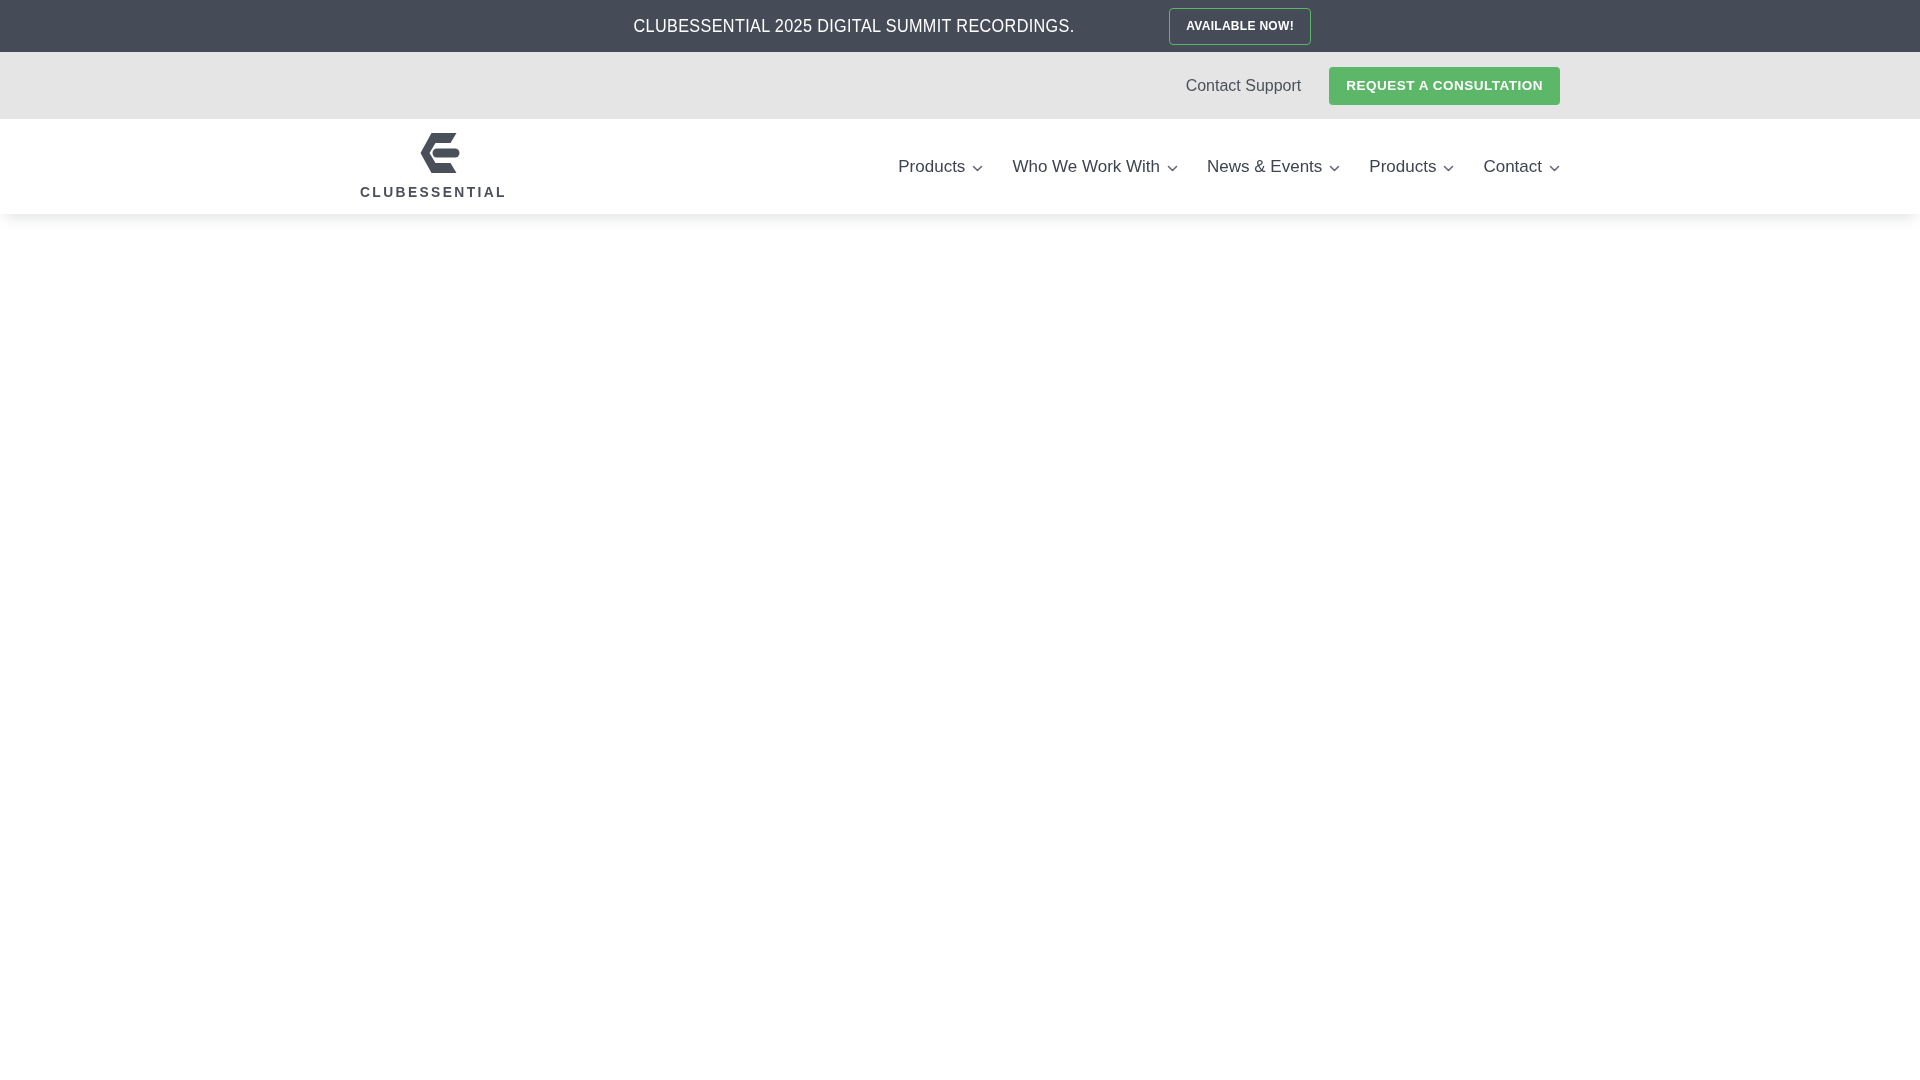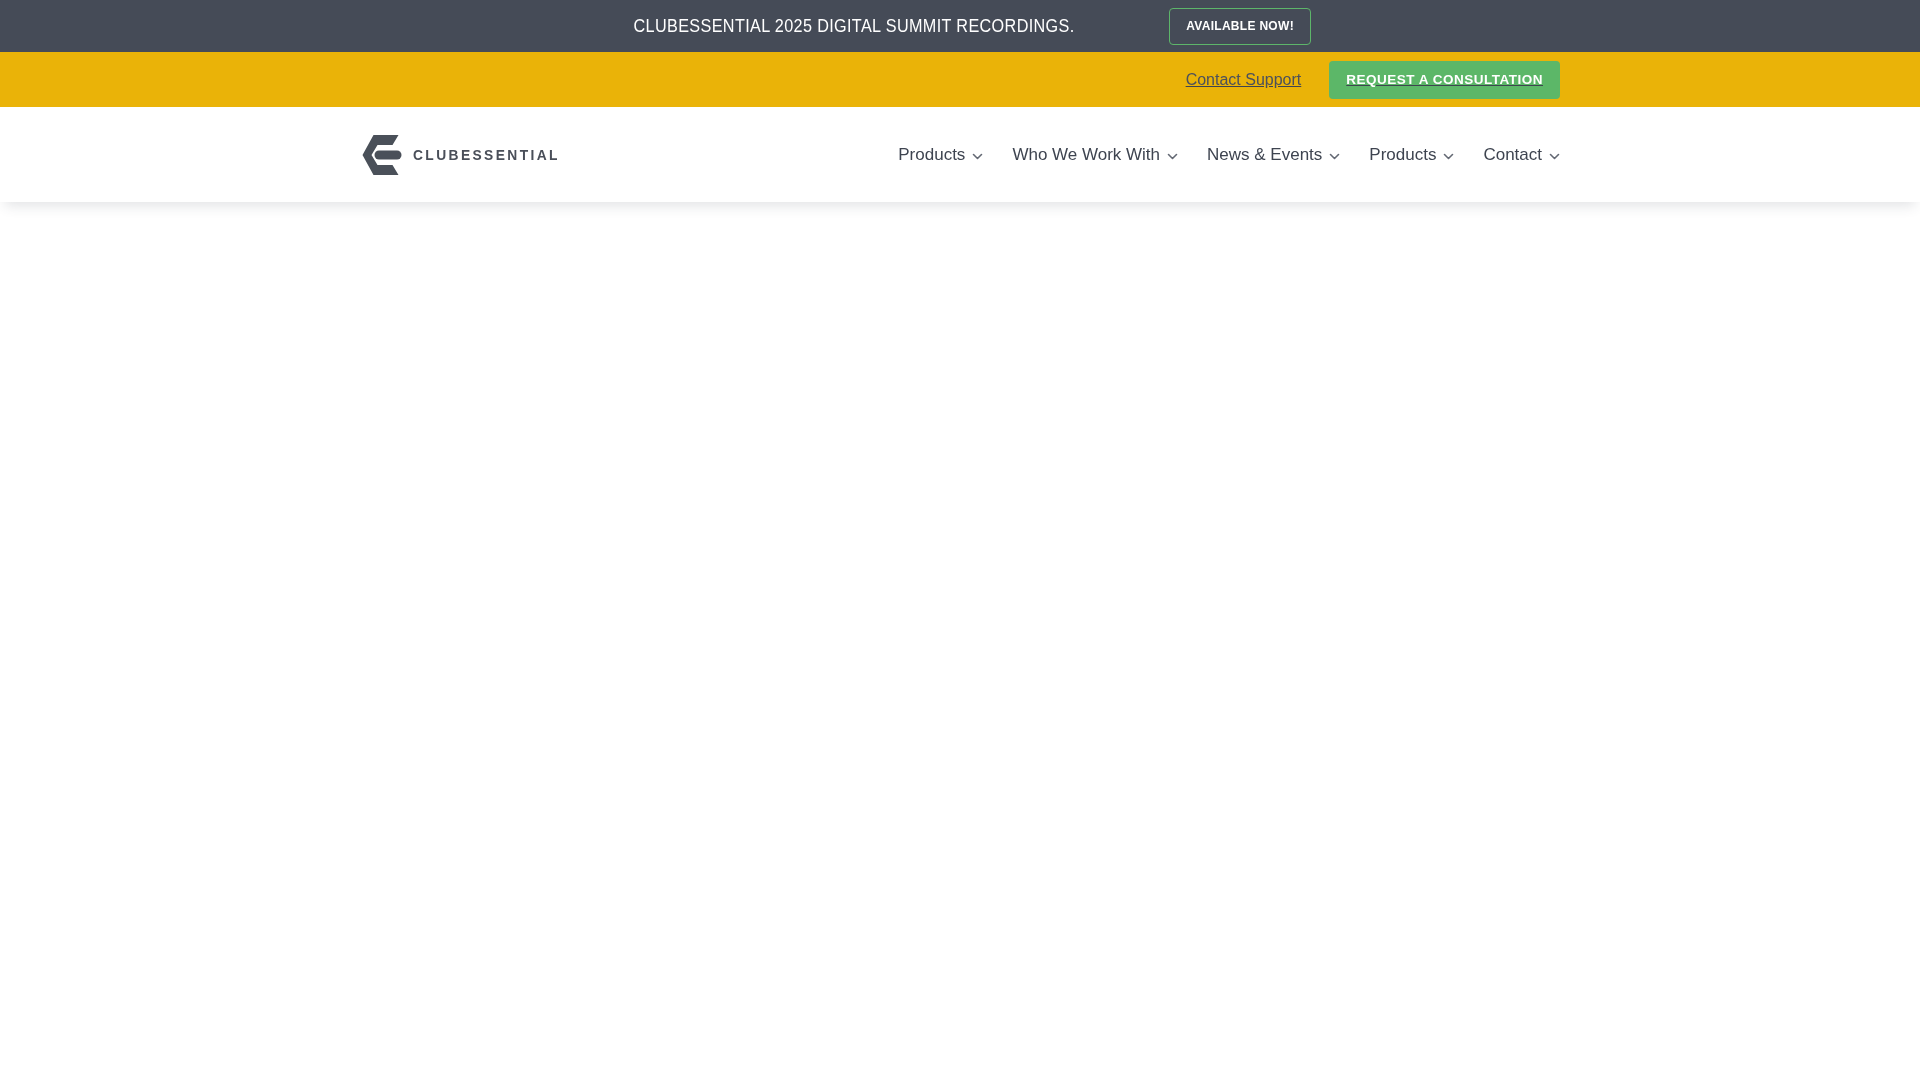--- a/index.html
+++ b/index.html
@@ -39,23 +39,22 @@
     font-family: "Liberation Sans", sans-serif;
     font-size: 12px;
     font-weight: 700;
     letter-spacing: 0.3px;
     cursor: pointer;
     white-space: nowrap;
   }
 
   
   .utility-bar {
-    height: 55px;
-    background: #eab308;
-    text-decoration: underline;
+    height: 67px;
+    background: #e5e5e5;
   }
   .container {
     width: 1200px;
     margin: 0 auto;
     height: 100%;
     display: flex;
     align-items: center;
   }
   .utility-bar .container {
     justify-content: flex-end;
@@ -95,20 +94,21 @@
   }
   .main-header .container {
     justify-content: space-between;
   }
   .logo {
     display: flex;
     align-items: center;
     gap: 10px;
     cursor: pointer;
     text-decoration: none;
+    flex-direction: column;
   }
   .logo-mark { display: block; }
   .logo-mark .shape { fill: #4a5059; }
   .logo-word {
     font-size: 15px;
     font-weight: 700;
     letter-spacing: 2.6px;
     color: #4a4f59;
     transform: scaleX(0.92);
     transform-origin: left center;

